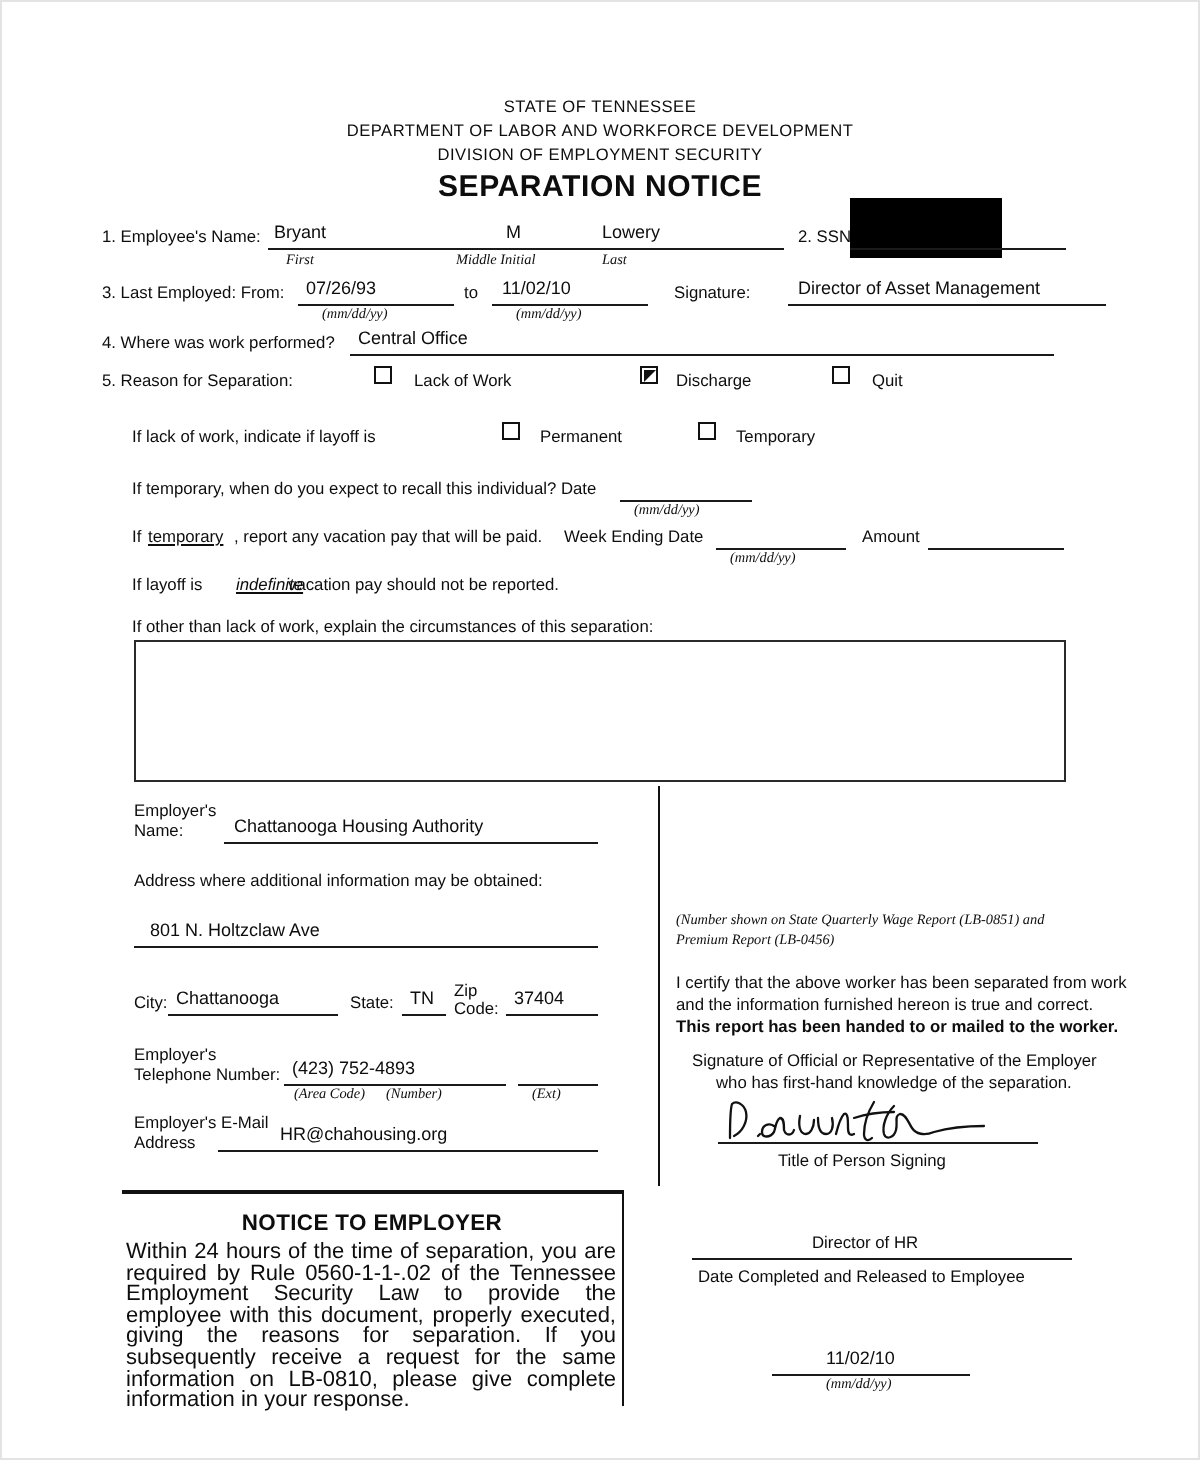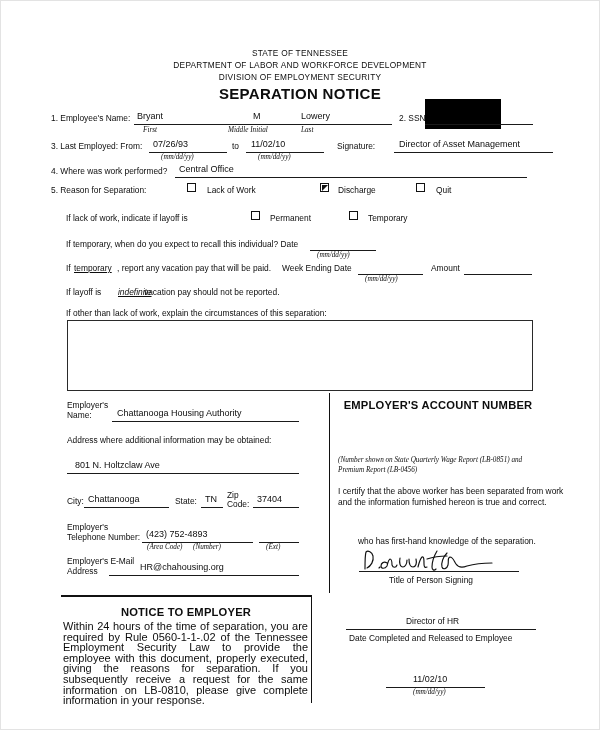--- a/index.html
+++ b/index.html
@@ -213,27 +213,28 @@
   <div class="abs ital" style="left:146px; top:542px;">(Area Code)</div>
   <div class="abs ital" style="left:192px; top:542px;">(Number)</div>
   <div class="abs rule" style="left:258px; top:541px; width:40px;"></div>
   <div class="abs ital" style="left:265px; top:542px;">(Ext)</div>
 
   <div class="abs lbl" style="left:66px; top:555px;">Employer's E-Mail</div>
   <div class="abs lbl" style="left:66px; top:565px;">Address</div>
   <div class="abs val" style="left:139px; top:561px;">HR@chahousing.org</div>
   <div class="abs rule" style="left:108px; top:574px; width:190px;"></div>
 
-  <div class="abs sect-title" style="left:340px; top:398px; width:194px;">EMPLOYER'S ACCOUNT NUMBER</div>
   <div class="abs ital" style="left:337px; top:455px;">(Number shown on State Quarterly Wage Report (LB-0851) and</div>
   <div class="abs ital" style="left:337px; top:465px;">Premium Report (LB-0456)</div>
 
   <div class="abs lbl" style="left:337px; top:485px;">I certify that the above worker has been separated from work</div>
   <div class="abs lbl" style="left:337px; top:496px;">and the information furnished hereon is true and correct.</div>
-
+  <div class="abs lbl bold" style="left:337px; top:507px;">This report has been handed to or mailed to the worker.</div>
+
+  <div class="abs lbl" style="left:345px; top:524px;">Signature of Official or Representative of the Employer</div>
   <div class="abs lbl" style="left:357px; top:535px;">who has first-hand knowledge of the separation.</div>
 
   <div class="abs sig" style="left:358px; top:546px; width:150px; height:26px;">
     <svg width="150" height="26" viewBox="0 0 150 26">
       <g fill="none" stroke="#111" stroke-width="1.15" stroke-linecap="round">
         <path d="M6,22 C6,14 6,8 7,5 C9,3 13,5 14,9 C15,14 12,19 8,21"></path>
         <path d="M20,21 L21,20"></path>
         <path d="M28,16 C25,14 22,16 22,19 C22,22 26,22 28,19 C29,16 29,13 31,12 C33,12 33,15 33,18 C34,21 37,21 38,18"></path>
         <path d="M41,11 C40,16 41,20 44,20 C46,20 48,17 48,13"></path>
         <path d="M50,12 C50,16 51,20 54,20 C57,20 58,16 57,12"></path>

